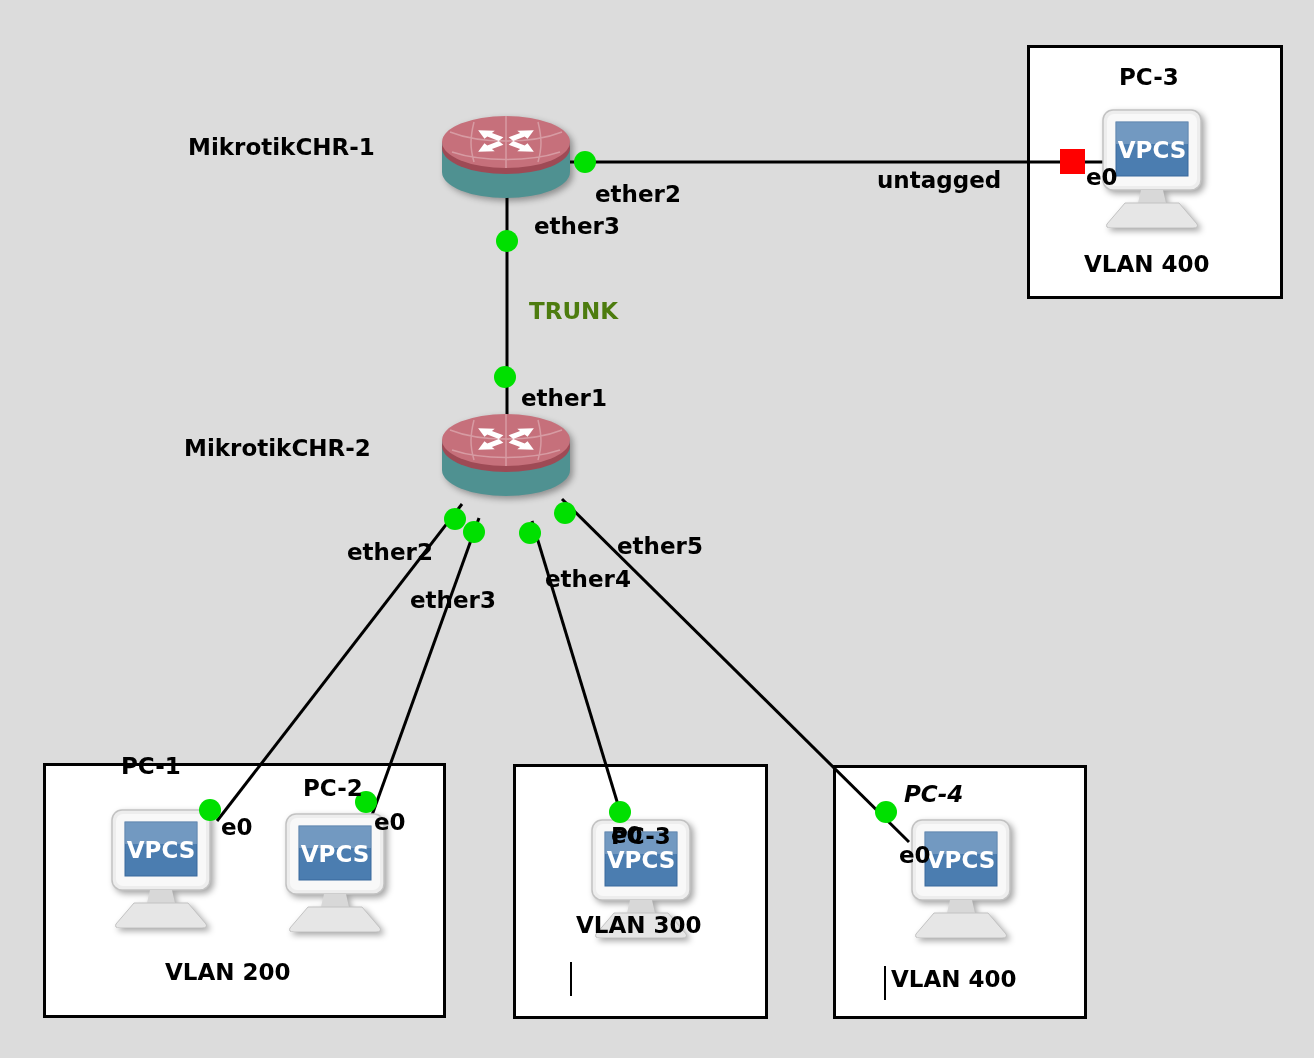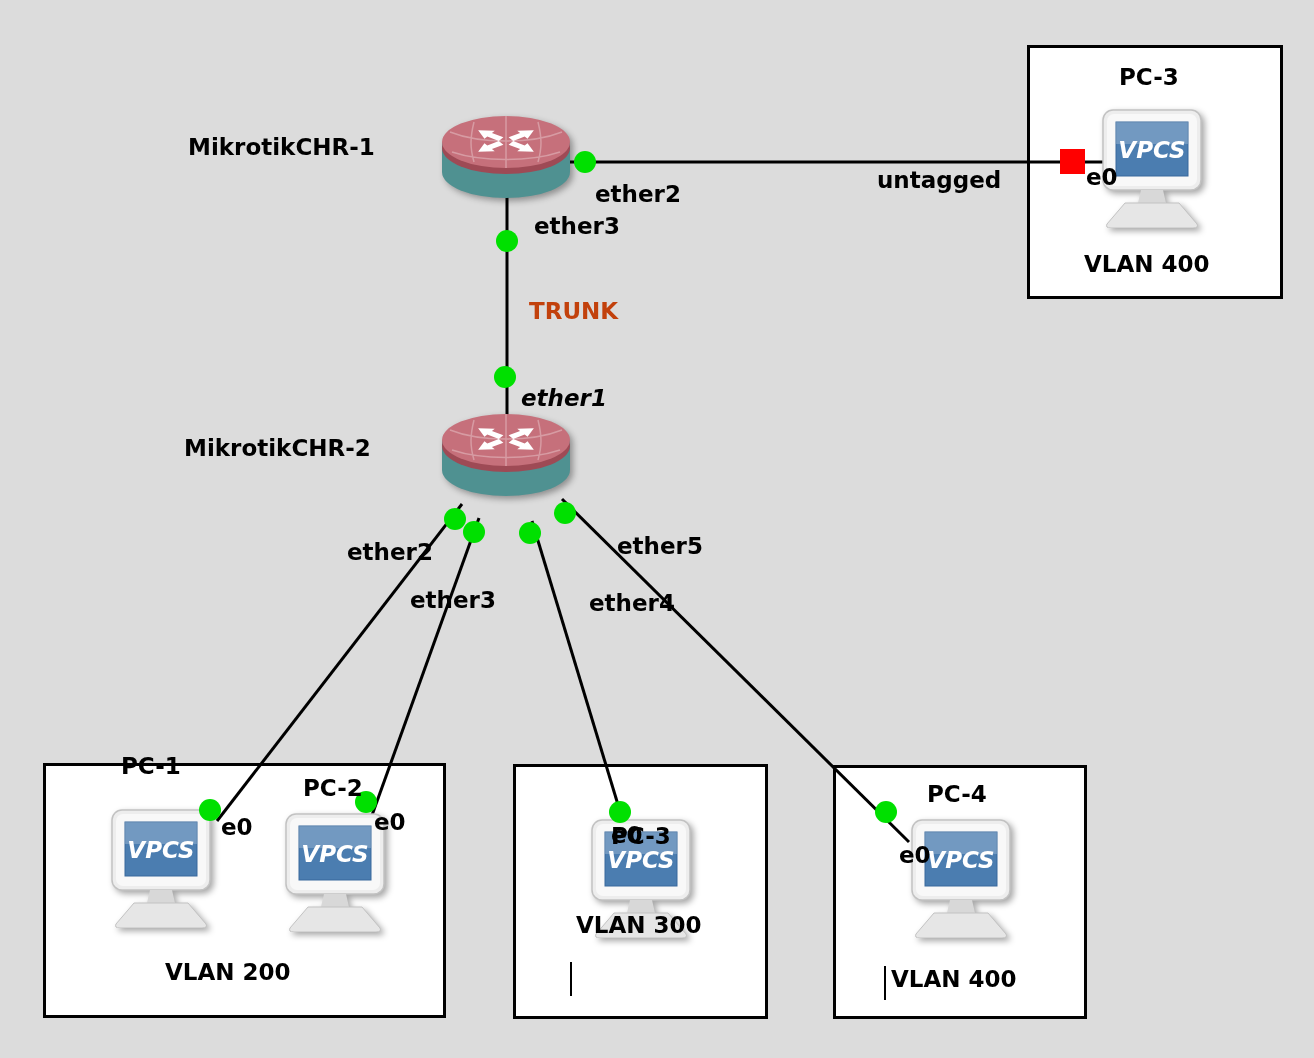--- a/index.html
+++ b/index.html
@@ -8,21 +8,21 @@
     position:relative; width:1314px; height:1058px; overflow:hidden;
     background:#dcdcdc;
   }
   .group-box {
     position:absolute; border:3px solid #000; box-sizing:border-box; z-index:1;
   }
   .links-layer, .status-layer {
     position:absolute; left:0; top:0; width:1314px; height:1058px;
   }
   .links-layer { z-index:2; }
-  .node { position:absolute; z-index:3;font-style:italic; }
+  .node { position:absolute; z-index:3; }
   .node svg { display:block; filter:drop-shadow(3px 3px 3px rgba(0,0,0,0.35)); }
   .status-layer { z-index:4; pointer-events:none; }
   .lbl {
     position:absolute; z-index:5; white-space:nowrap;
     font:700 23px "DejaVu Sans", sans-serif; color:#000;
   }
   .cursor { position:absolute; z-index:5; width:2px; height:34px; background:#000; }
 </style>
 </head>
 <body>
@@ -148,35 +148,35 @@
     <rect x="1060" y="149" width="25" height="25" fill="#ff0000"></rect>
   </svg>
 
   <div class="lbl" style="left:188px; top:134px;text-align:right;">MikrotikCHR-1</div>
   <div class="lbl" style="left:595px; top:181px;">ether2</div>
   <div class="lbl" style="left:534px; top:213px;">ether3</div>
   <div class="lbl" style="left:877px; top:167px;">untagged</div>
   <div class="lbl" style="left:1086px; top:164px;">e0</div>
   <div class="lbl" style="left:1119px; top:64px;">PC-3</div>
   <div class="lbl" style="left:1084px; top:251px;">VLAN 400</div>
-  <div class="lbl" style="left: 529px; top: 298px; color: #c2410c;">TRUNK</div>
-  <div class="lbl" style="left:521px; top:385px;font-style:italic;">ether1</div>
+  <div class="lbl" style="left: 529px; top: 298px; color: #4d7c0f;">TRUNK</div>
+  <div class="lbl" style="left:521px; top:385px;">ether1</div>
   <div class="lbl" style="left:184px; top:435px;">MikrotikCHR-2</div>
   <div class="lbl" style="left:347px; top:539px;">ether2</div>
   <div class="lbl" style="left:410px; top:587px;">ether3</div>
-  <div class="lbl" style="left:545px; top:590px;margin-left:44px;">ether4</div>
+  <div class="lbl" style="left:545px; top:566px;">ether4</div>
   <div class="lbl" style="left:617px; top:533px;">ether5</div>
   <div class="lbl" style="left:121px; top:753px;">PC-1</div>
   <div class="lbl" style="left:303px; top:775px;">PC-2</div>
   <div class="lbl" style="left:221px; top:814px;">e0</div>
   <div class="lbl" style="left:374px; top:809px;">e0</div>
   <div class="lbl" style="left:165px; top:959px;">VLAN 200</div>
   <div class="lbl" style="left:611px; top:779px;margin-top:44px;">PC-3</div>
   <div class="lbl" style="left:611px; top:822px;">e0</div>
   <div class="lbl" style="left:576px; top:912px;">VLAN 300</div>
-  <div class="lbl" style="left:927px; top:781px;">PC-4</div>
+  <div class="lbl" style="left:904px; top:781px;font-style:italic;">PC-4</div>
   <div class="lbl" style="left:899px; top:842px;">e0</div>
   <div class="lbl" style="left:891px; top:966px;">VLAN 400</div>
 
   <div class="cursor" style="left:570px; top:962px;"></div>
   <div class="cursor" style="left:884px; top:966px;"></div>
 
 </div>
 
 </body></html>

